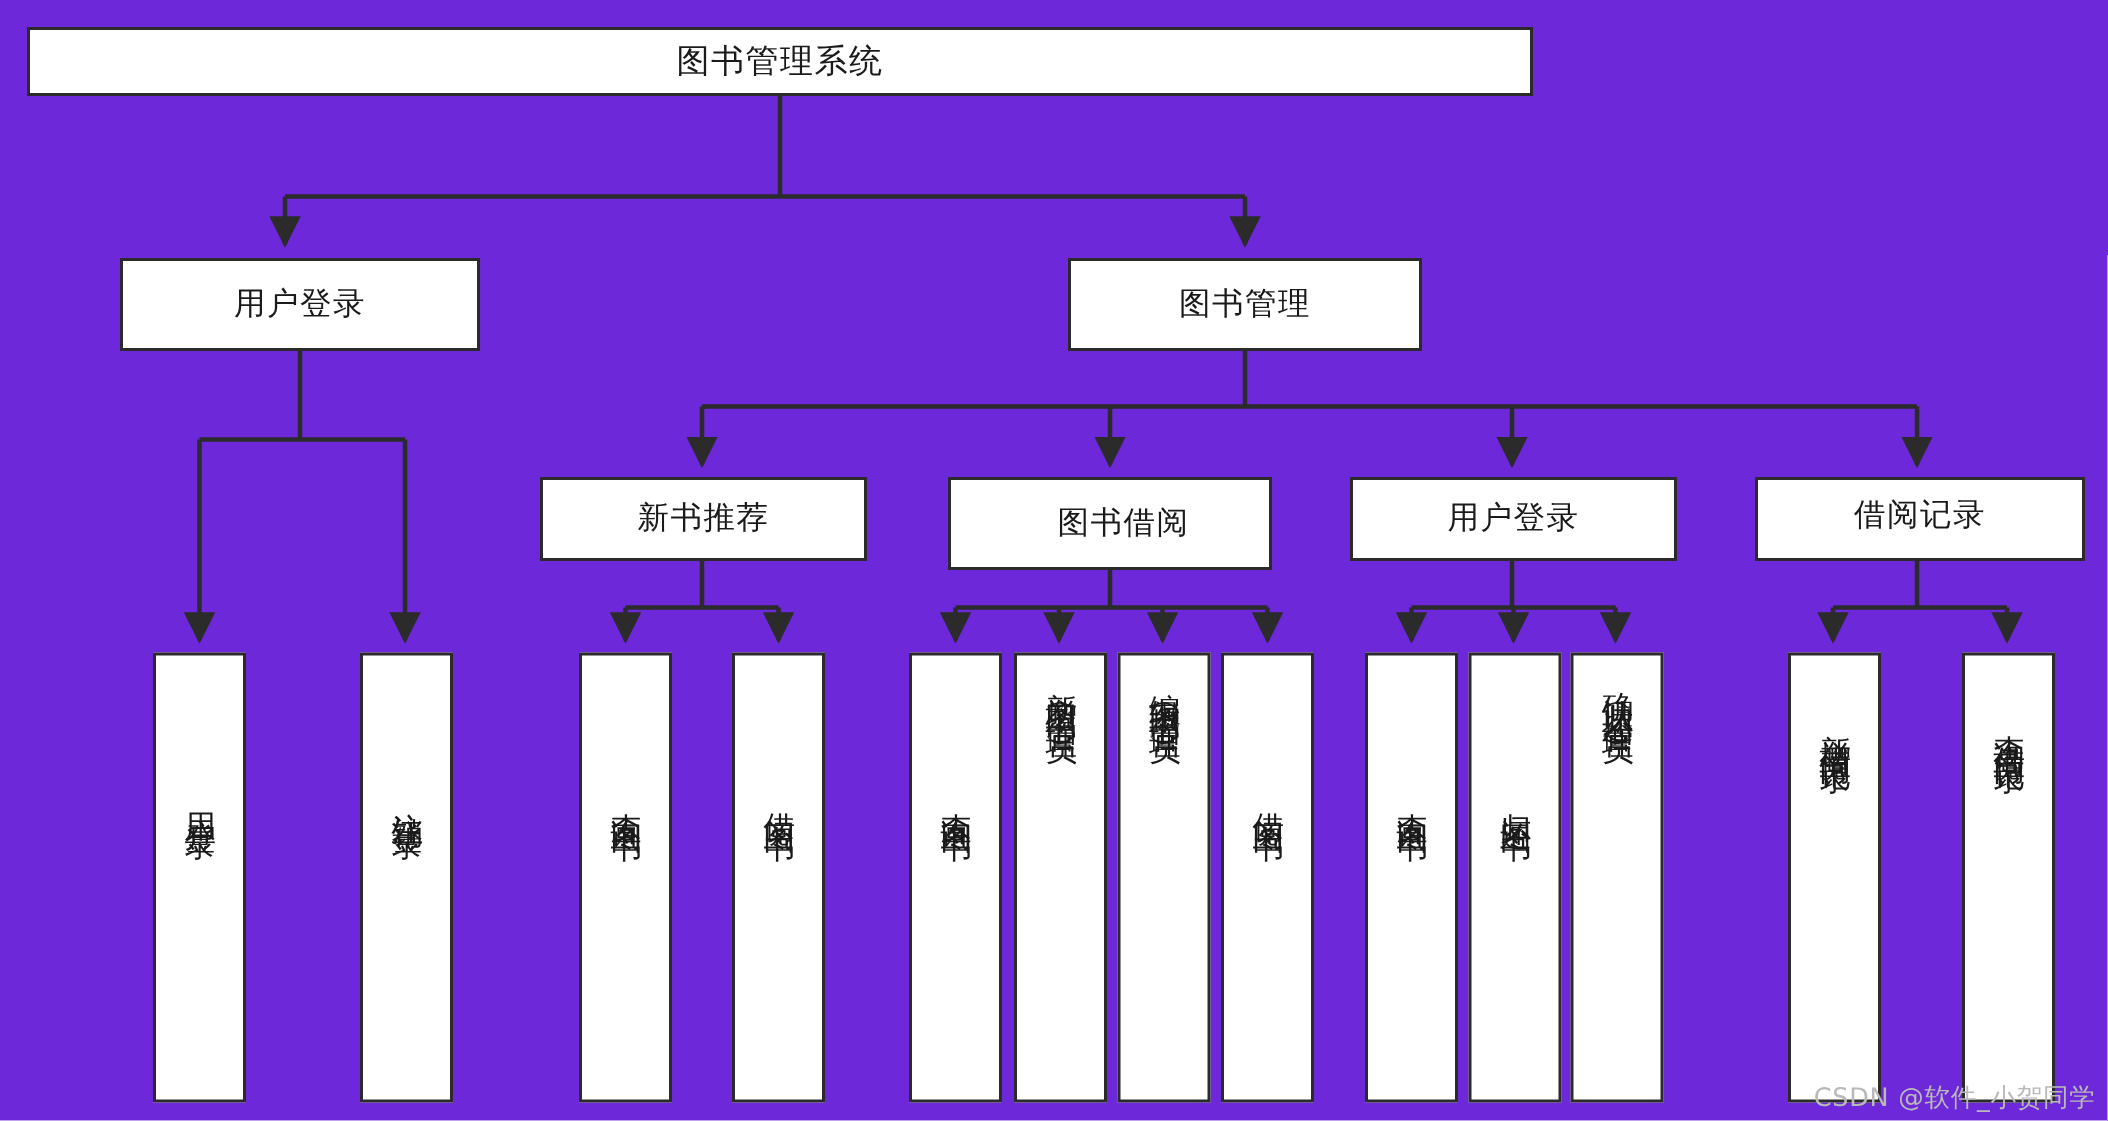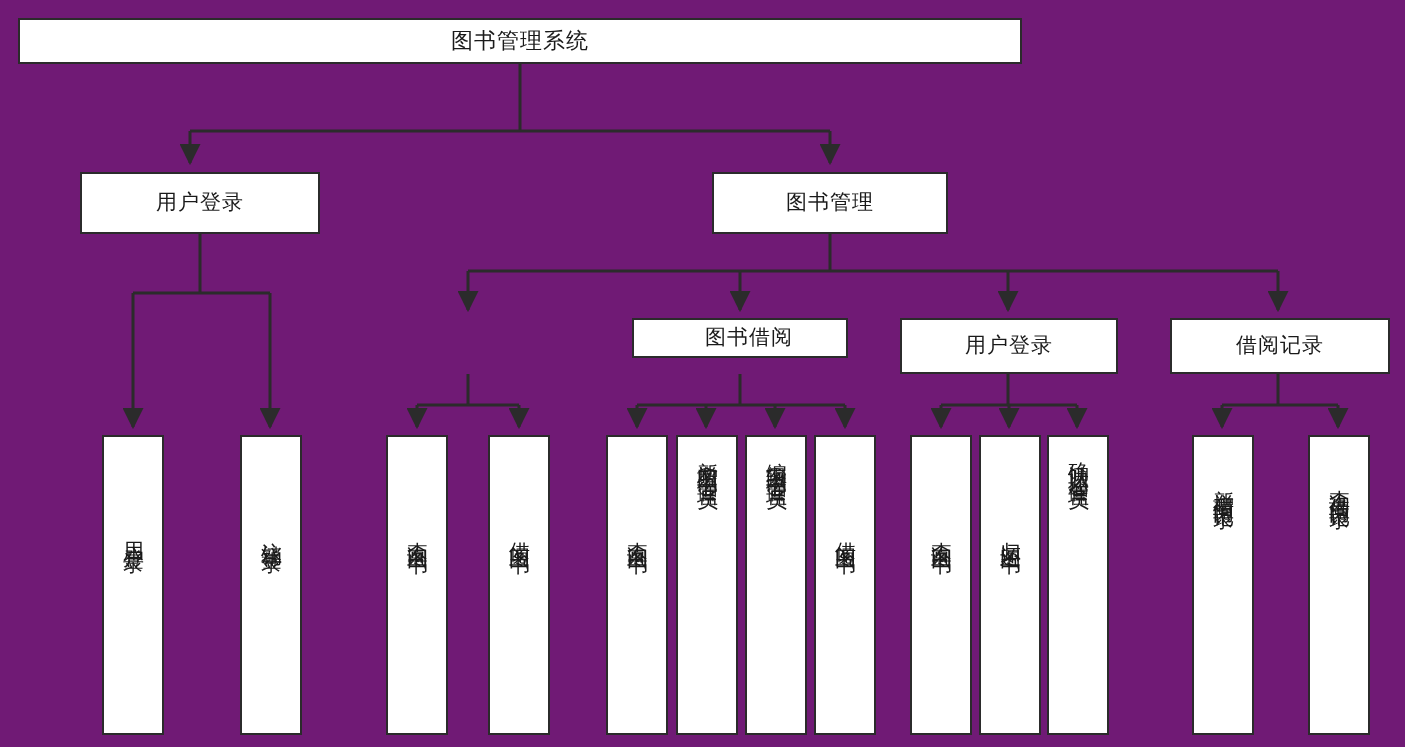--- a/index.html
+++ b/index.html
@@ -8,21 +8,21 @@
     padding: 0;
     background: #ffffff;
   }
   body {
     font-family: "DejaVu Sans", "Liberation Sans", sans-serif;
   }
   #canvas {
     position: relative;
     width: 1405px;
     height: 747px;
-    background: #701a75;
+    background: #6d28d9;
     overflow: hidden;
   }
   #edges {
     position: absolute;
     left: 0;
     top: 0;
     width: 1405px;
     height: 747px;
     pointer-events: none;
   }
@@ -130,27 +130,30 @@
     <span>图书管理系统</span>
   </div>
 
   <div class="node h" style="left:80px; top:172px; width:240px; height:62px;">
     <span>用户登录</span>
   </div>
   <div class="node h" style="left:712px; top:172px; width:236px; height:62px;font-family:Liberation Serif, serif;">
     <span>图书管理</span>
   </div>
 
-  <div class="node h" style="left:632px; top:318px; width:216px; height:40px;padding-left:18px;">
+  <div class="node h" style="left:360px; top:318px; width:218px; height:56px;">
+    <span>新书推荐</span>
+  </div>
+  <div class="node h" style="left:632px; top:318px; width:216px; height:62px;padding-left:18px;">
     <span>图书借阅</span>
   </div>
   <div class="node h" style="left:900px; top:318px; width:218px; height:56px;">
     <span>用户登录</span>
   </div>
-  <div class="node h" style="left:1170px; top:318px; width:220px; height:56px;">
+  <div class="node h" style="left:1170px; top:318px; width:220px; height:56px;font-family:Liberation Mono, monospace;">
     <span>借阅记录</span>
   </div>
 
   <div class="node v" style="left:102px; top:435px; width:62px; height:300px;">
     <span class="vtext vpad-mid">用户登录</span>
   </div>
   <div class="node v" style="left:240px; top:435px; width:62px; height:300px;">
     <span class="vtext vpad-mid">注销登录</span>
   </div>
 
@@ -184,14 +187,15 @@
     <span class="vtext vpad-top">确认归还（管理员）</span>
   </div>
 
   <div class="node v" style="left:1192px; top:435px; width:62px; height:300px;">
     <span class="vtext" style="margin-top:36px;">新增借阅记录</span>
   </div>
   <div class="node v" style="left:1308px; top:435px; width:62px; height:300px;">
     <span class="vtext" style="margin-top:36px;">查询借阅记录</span>
   </div>
 
+  <div class="watermark">CSDN @软件_小贺同学</div>
 
 </div>
 
 </body></html>

